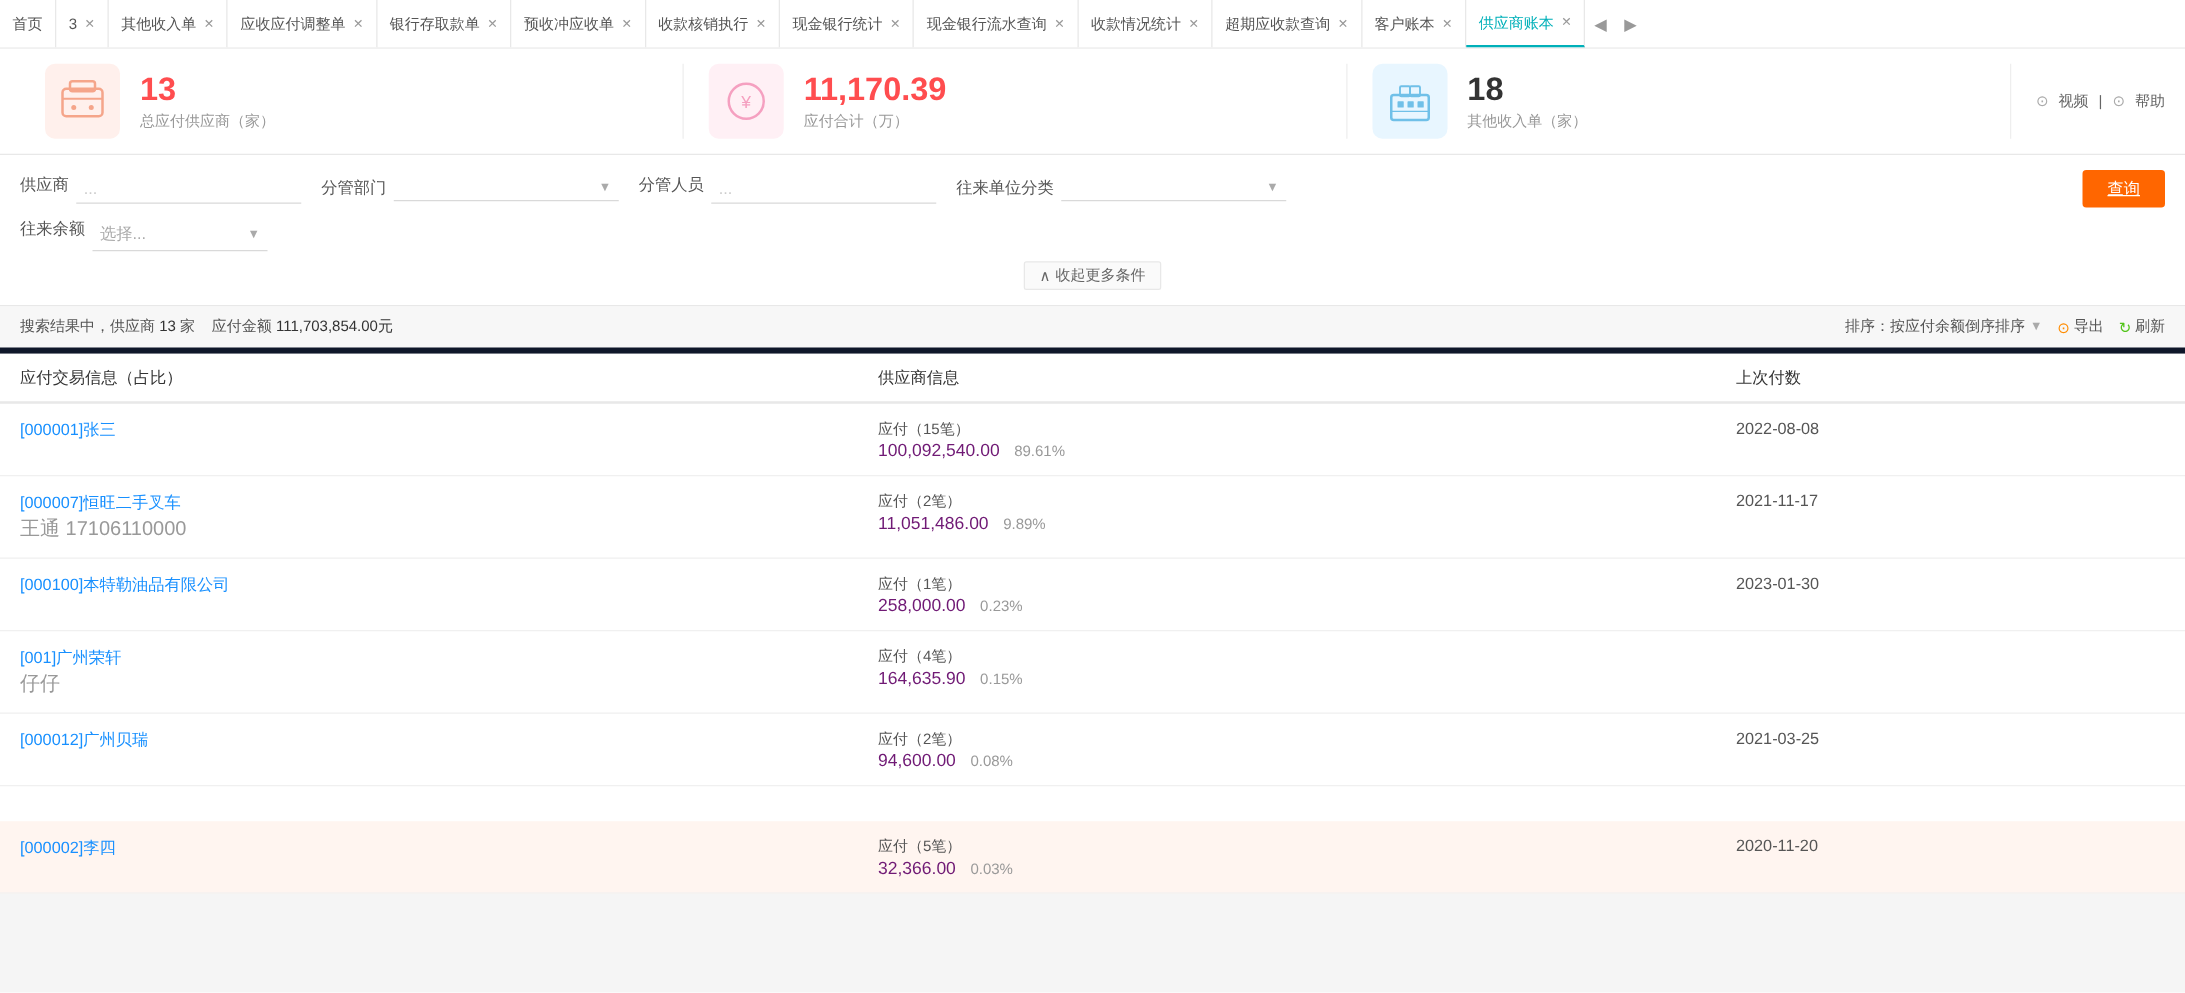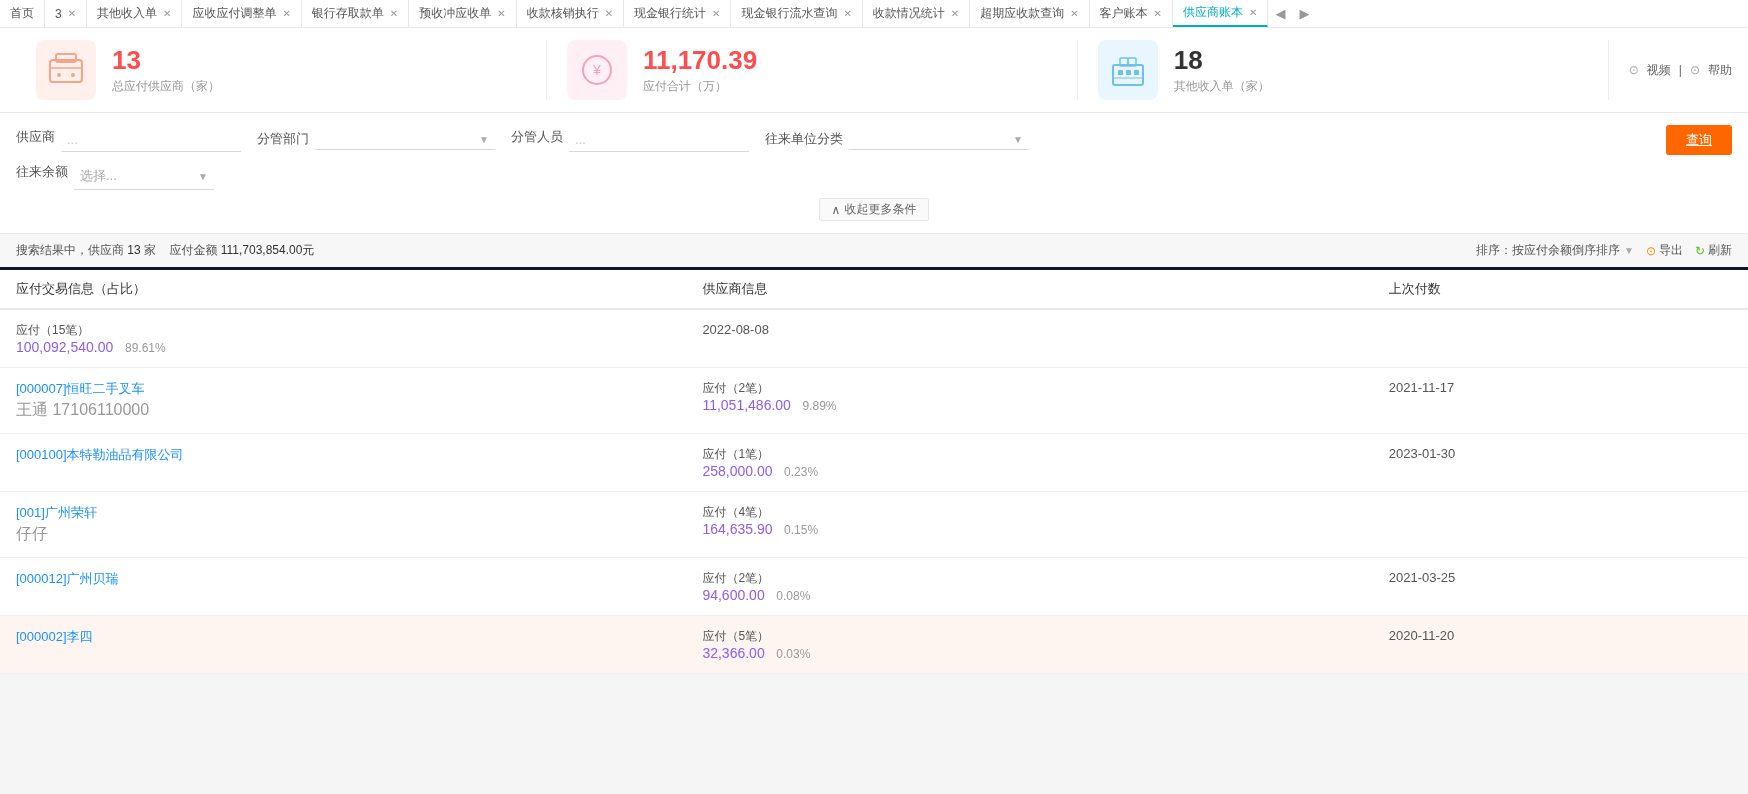--- a/index.html
+++ b/index.html
@@ -1,21 +1,21 @@
 <!DOCTYPE html>
 <html><head>
   <meta charset="utf-8">
   <style>
     * { box-sizing: border-box; margin: 0; padding: 0; }
     body { font-family: 'Microsoft YaHei', Arial, sans-serif; font-size: 13px; background: #f5f5f5; color: #333; overflow-x: hidden; }
 
     
     .nav-bar {
       display: flex; align-items: center; background: #fff; border-bottom: 1px solid #e8e8e8;
-      height: 28px; overflow: hidden;
+      height: 39px; overflow: hidden;
     }
     .nav-item {
       display: flex; align-items: center; padding: 0 10px; height: 100%;
       border-right: 1px solid #e8e8e8; white-space: nowrap; cursor: pointer;
       font-size: 12px; color: #555; flex-shrink: 0;
     }
     .nav-item.active { color: #00b0b9; border-bottom: 2px solid #00b0b9; }
     .nav-item .close-icon { margin-left: 6px; color: #999; font-size: 10px; }
     .nav-arrow { width: 24px; display: flex; align-items: center; justify-content: center; cursor: pointer; color: #999; flex-shrink: 0; }
 
@@ -70,47 +70,47 @@
     }
     .collapse-btn {
       display: flex; align-items: center; gap: 4px; font-size: 12px; color: #666;
       cursor: pointer; padding: 2px 12px; border: 1px solid #e8e8e8; border-radius: 2px;
       background: #fafafa;
     }
 
     
     .result-bar {
       display: flex; align-items: center; justify-content: space-between;
-      background: #f7f7f7; padding: 8px 16px; border-bottom: 3px solid #0f172a;
+      background: #f7f7f7; padding: 8px 16px; border-bottom: 5px solid #0f172a;
       font-size: 12px; color: #555;
     }
     .result-bar .highlight { color: #333; font-weight: 500; }
     .result-actions { display: flex; align-items: center; gap: 12px; }
     .sort-select { display: flex; align-items: center; gap: 4px; cursor: pointer; color: #555; }
     .sort-select .arrow { color: #aaa; font-size: 10px; }
     .action-btn { display: flex; align-items: center; gap: 3px; cursor: pointer; color: #555; }
 
     
     .table-section { background: #fff; }
     .table-header {
       display: grid; grid-template-columns: 2fr 2fr 1fr;
       padding: 10px 16px; border-bottom: 2px solid #e8e8e8;
       font-size: 13px; color: #333; font-weight: 500;
     }
     .table-row {
       display: grid; grid-template-columns: 2fr 2fr 1fr;
       padding: 12px 16px; border-bottom: 1px solid #f0f0f0;
       align-items: start;
     }
-    .table-row.highlighted { background: #fff5f0; }
+    .table-row.highlighted { background: #fff5f0; margin-top: 28px; }
     .supplier-link { color: #1890ff; text-decoration: none; cursor: pointer; font-size: 13px; }
     .supplier-sub { font-size: 16px; color: #999; margin-top: 2px; }
     .payable-info { }
     .payable-label { font-size: 12px; color: #555; }
-    .payable-amount { font-size: 14px; color: #8b5cf6; font-weight: 500; margin: 2px 0; }
+    .payable-amount { font-size: 14px; color: #701a75; font-weight: 500; margin: 2px 0; }
     .payable-percent { font-size: 12px; color: #999; margin-left: 8px; }
     .date-text { font-size: 13px; color: #555; }
 
     
     ::-webkit-scrollbar { width: 6px; height: 6px; }
     ::-webkit-scrollbar-track { background: #f1f1f1; }
     ::-webkit-scrollbar-thumb { background: #ccc; border-radius: 3px; }
   </style>
 </head>
 <body>
@@ -306,20 +306,24 @@
 <div class="table-section">
 
   <div class="table-header">
     <div>应付交易信息（占比）</div>
     <div>供应商信息</div>
     <div>上次付数</div>
   </div>
 
   <div id="table-body">
       <div class="table-row">
+    <div>
+      <a class="supplier-link">[000001]张三</a>
+      
+    </div>
     <div class="payable-info">
       <div class="payable-label">应付（15笔）</div>
       <div>
         <span class="payable-amount">100,092,540.00</span>
         <span class="payable-percent">89.61%</span>
       </div>
     </div>
     <div class="date-text">2022-08-08</div>
   </div>
       <div class="table-row">

